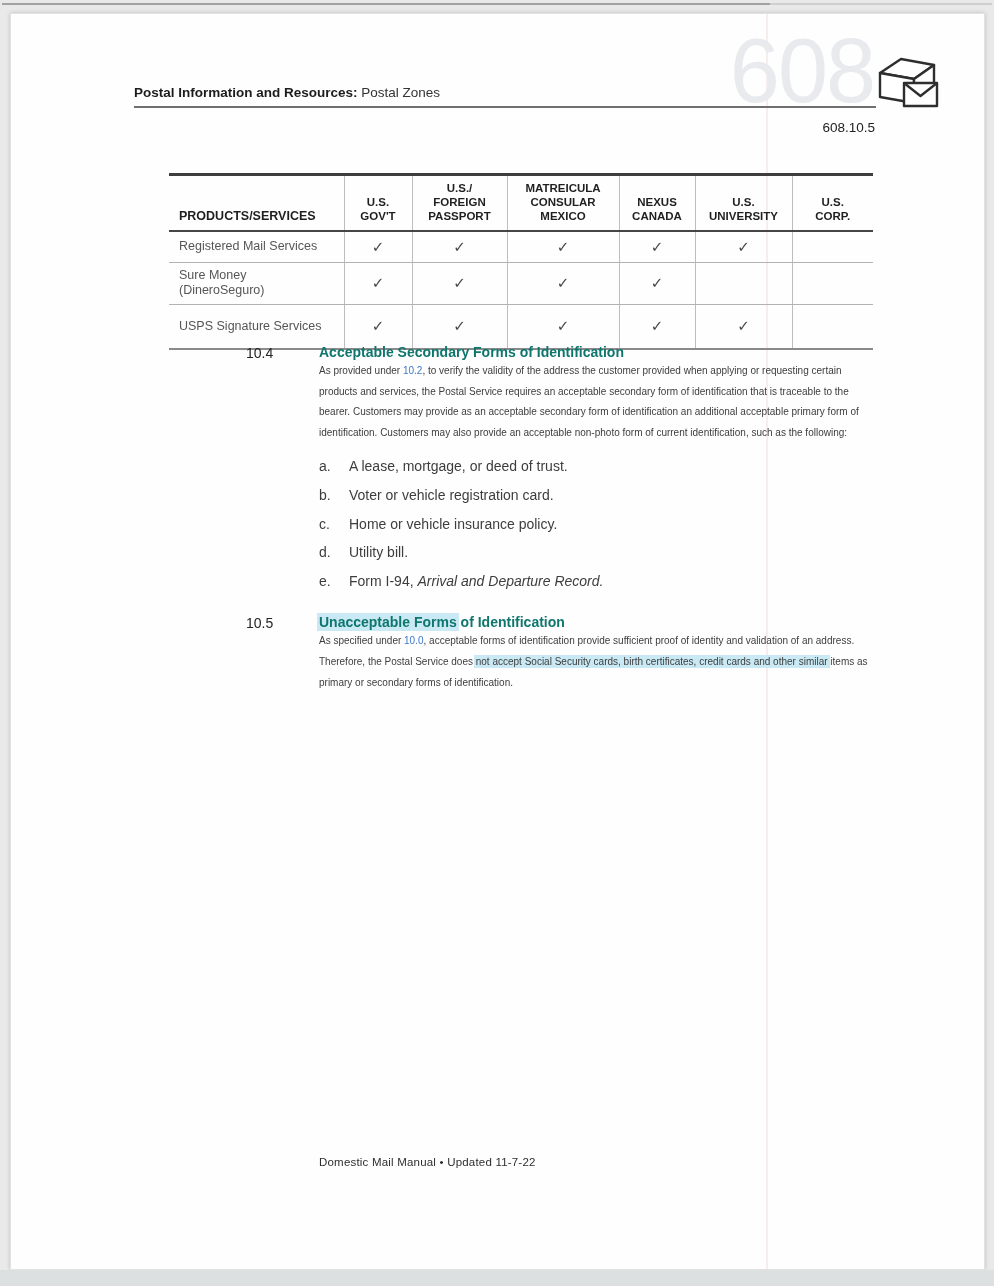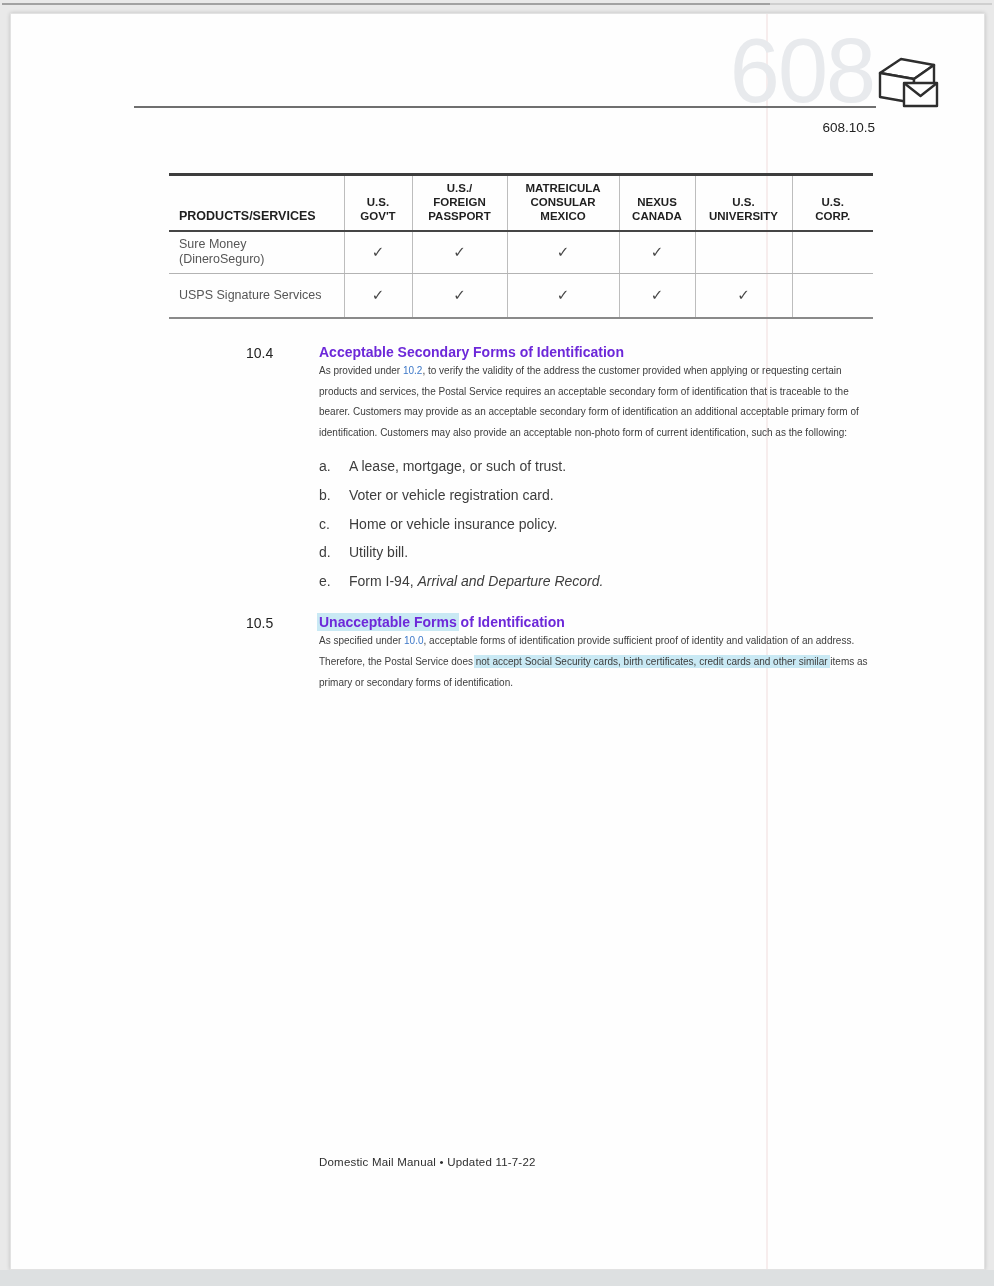--- a/index.html
+++ b/index.html
@@ -66,21 +66,21 @@
   .id-table td.check-cell { font-size:15px; color:#474747; }
   .id-table tr.r1 td { height:31px; }
   .id-table tr.r2 td { height:42px; }
   .id-table tr.r3 td { height:45px; }
 
   
   .sections { position:absolute; left:235px; top:330px; width:625px; }
   .section { display:flex; margin-bottom:15px; }
   .sec-num { width:73px; flex:none; font-weight:normal; font-size:14px; color:#232323; padding-top:1px; }
   .sec-body { width:552px; flex:none; }
-  .sec-title { font-weight:bold; font-size:14px; color:#6d28d9; margin-bottom:1px; }
+  .sec-title { font-weight:bold; font-size:14px; color:#0f766e; margin-bottom:1px; }
   .sec-text { font-size:10px; line-height:20.6px; color:#3d3d3d; }
   .sec-text a.xref, .sec-title a.xref { color:#3d78c8; text-decoration:none; }
   .hl { background:#c9e9f4; padding:1px 2px; margin:-1px -2px; }
   .sec-list { margin-top:13px; }
   .list-item { display:flex; margin-bottom:8px; font-size:14px; line-height:20.6px; color:#3d3d3d; }
   .li-marker { width:30px; flex:none; }
 
   .page-footer {
     position:absolute; left:308px; top:1142px;
     font-size:11.5px; color:#2e2e2e; letter-spacing:0.2px;
@@ -90,20 +90,21 @@
 <body>
 
 <div class="top-line"></div>
 <div class="top-line-faint"></div>
 
 <div class="page">
   <div class="artifact-line"></div>
 
   <div class="watermark">608</div>
 
+  <div class="running-header"><b>Postal Information and Resources:</b><span> Postal Zones</span></div>
 
   <div class="header-rule"></div>
 
   <svg class="pkg-icon" viewBox="0 0 72 60">
     <g fill="#ffffff" stroke="#2e2e2e" stroke-width="2.4" stroke-linejoin="round">
       <path d="M9 21 L30 7 L63 13 L43 27 Z"></path>
       <path d="M9 21 L43 27 L43 51 L9 45 Z"></path>
       <path d="M43 27 L63 13 L63 37 L43 51 Z"></path>
       <rect x="33" y="31" width="33" height="23"></rect>
       <path fill="none" d="M33 31 L49.5 44 L66 31"></path>
@@ -127,20 +128,29 @@
           <th class="first">PRODUCTS/SERVICES</th>
           <th>U.S.<br>GOV'T</th>
           <th>U.S./<br>FOREIGN<br>PASSPORT</th>
           <th>MATREICULA<br>CONSULAR<br>MEXICO</th>
           <th>NEXUS<br>CANADA</th>
           <th>U.S.<br>UNIVERSITY</th>
           <th>U.S.<br>CORP.</th>
         </tr>
       </thead>
     <tbody id="tbody">
+        <tr class="r1">
+          <td class="label-cell">Registered Mail Services</td>
+          <td class="check-cell">✓</td>
+          <td class="check-cell">✓</td>
+          <td class="check-cell">✓</td>
+          <td class="check-cell">✓</td>
+          <td class="check-cell">✓</td>
+          <td class="check-cell"></td>
+        </tr>
         <tr class="r2">
           <td class="label-cell">Sure Money<br>(DineroSeguro)</td>
           <td class="check-cell">✓</td>
           <td class="check-cell">✓</td>
           <td class="check-cell">✓</td>
           <td class="check-cell">✓</td>
           <td class="check-cell"></td>
           <td class="check-cell"></td>
         </tr>
         <tr class="r3">
@@ -157,21 +167,21 @@
 
   <div class="sections" id="sections">
       <div class="section">
         <div class="sec-num">10.4</div>
         <div class="sec-body">
           <div class="sec-title"><span>Acceptable Secondary Forms of Identification</span></div>
           <div class="sec-text"><span>As provided under </span><a class="xref" href="#">10.2</a><span>, to verify the validity of the address the customer provided when applying or requesting certain products and services, the Postal Service requires an acceptable secondary form of identification that is traceable to the bearer. Customers may provide as an acceptable secondary form of identification an additional acceptable primary form of identification. Customers may also provide an acceptable non-photo form of current identification, such as the following:</span></div>
           <div class="sec-list">
             <div class="list-item">
               <div class="li-marker">a.</div>
-              <div><span>A lease, mortgage, or such of trust.</span></div>
+              <div><span>A lease, mortgage, or deed of trust.</span></div>
             </div>
             <div class="list-item">
               <div class="li-marker">b.</div>
               <div><span>Voter or vehicle registration card.</span></div>
             </div>
             <div class="list-item">
               <div class="li-marker">c.</div>
               <div><span>Home or vehicle insurance policy.</span></div>
             </div>
             <div class="list-item">

